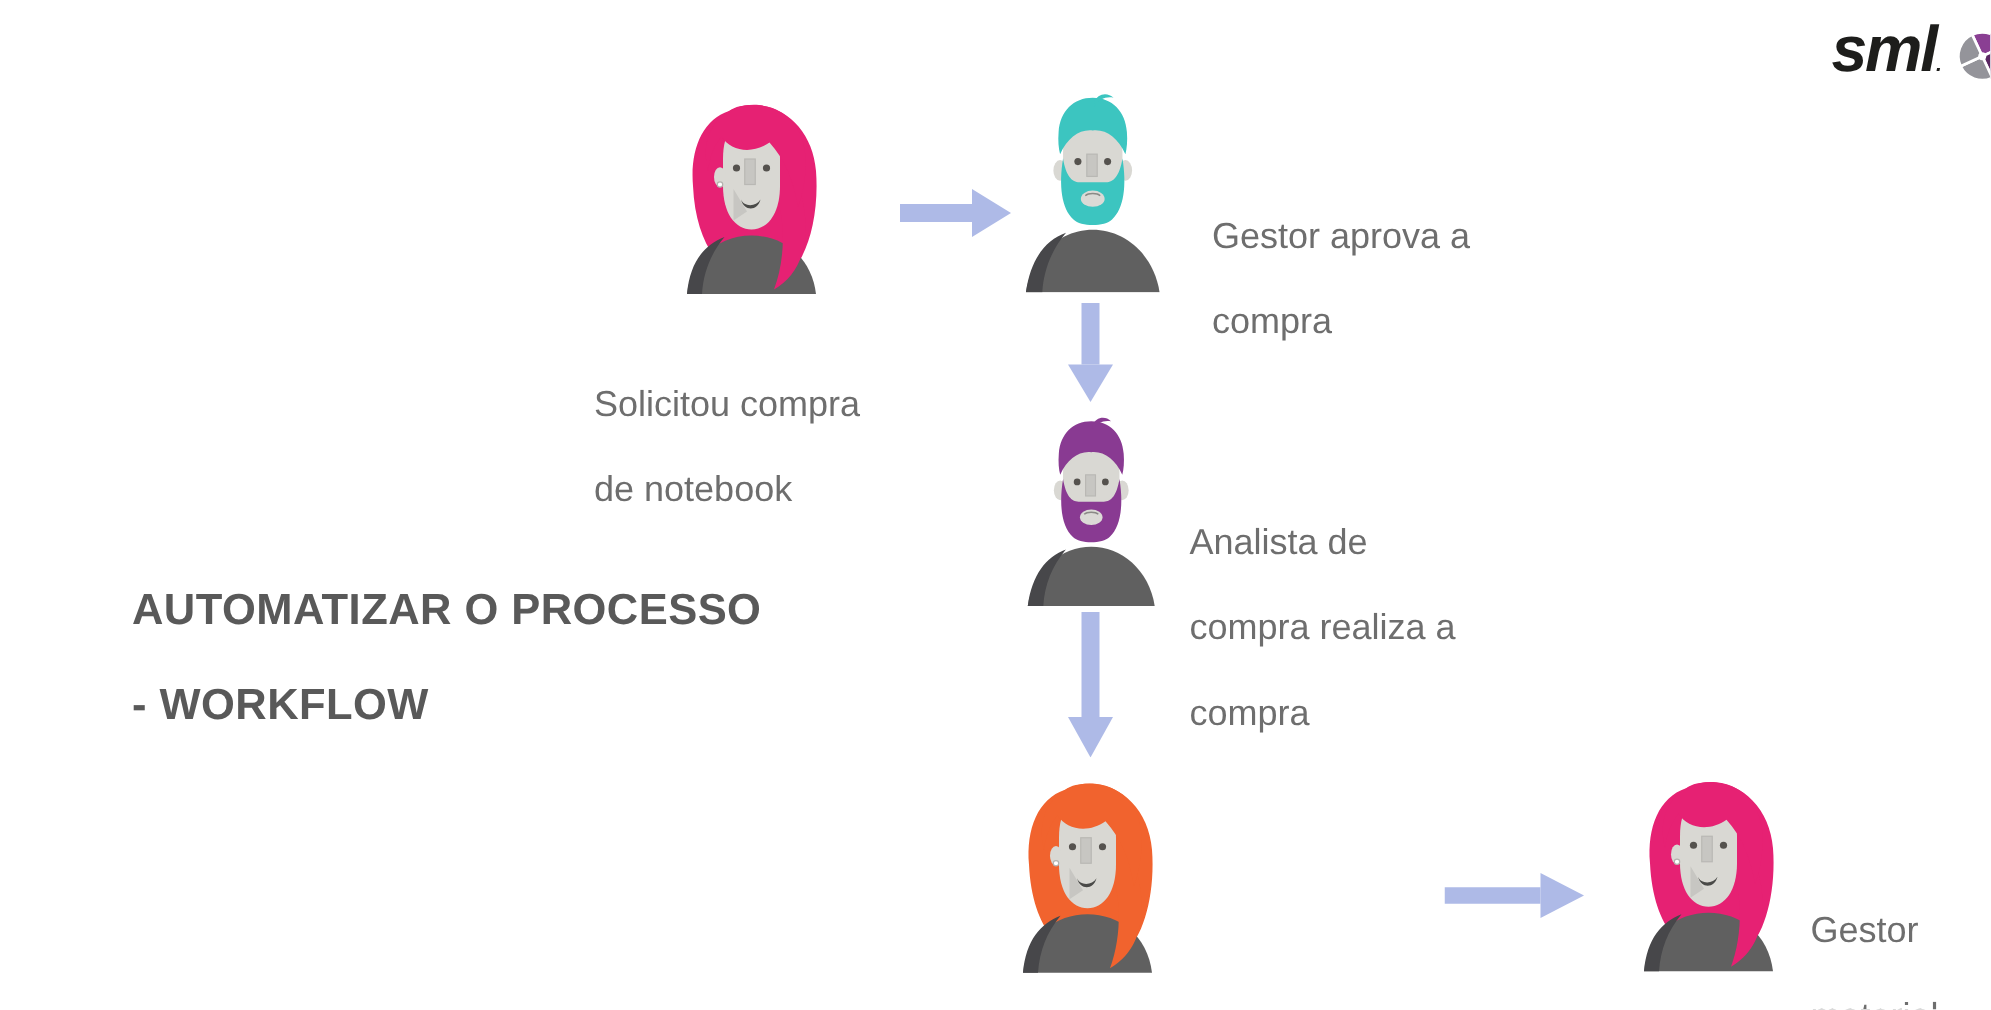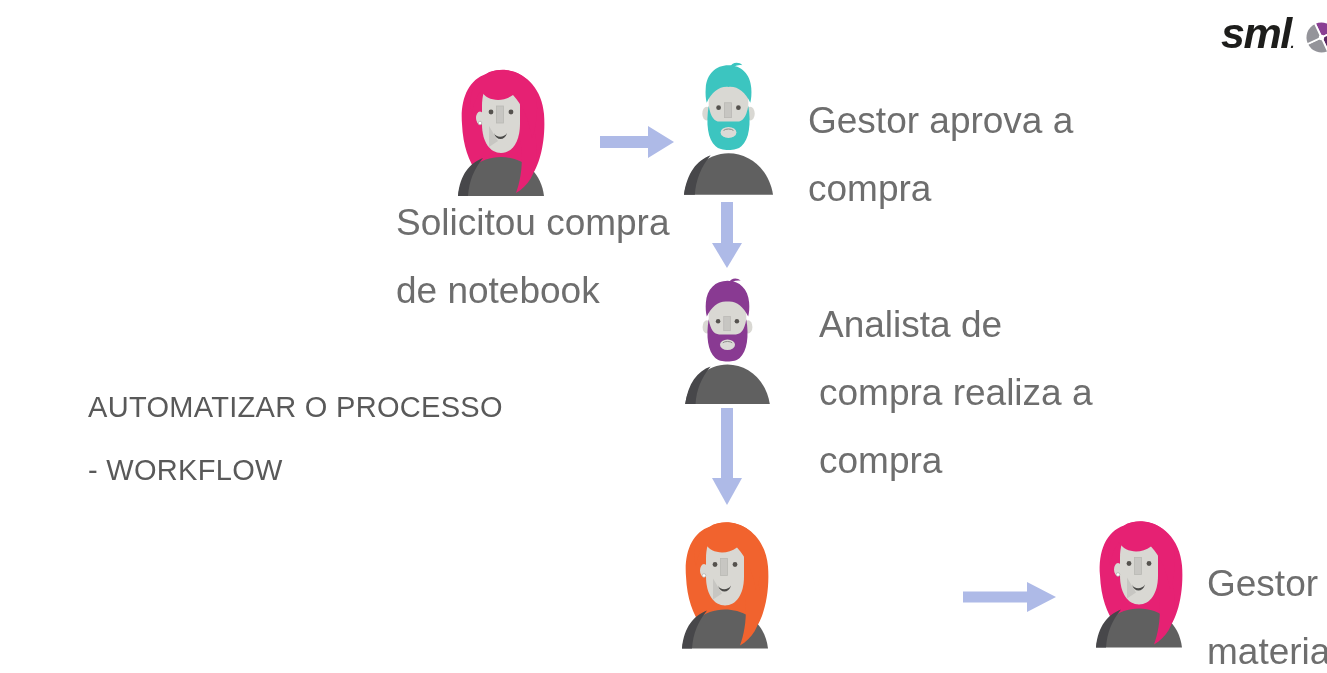--- a/index.html
+++ b/index.html
@@ -10,31 +10,32 @@
     position: relative;
     width: 1327px;
     height: 673px;
     background: #ffffff;
     overflow: hidden;
     padding-left: 12px;
   }
 
   .step-label {
     position: absolute;
-    font-size: 37px;
-    line-height: 68px;
+    font-size: 24px;
+    line-height: 57px;
     color: var(--label-color, #6e6e6e);
     white-space: pre-line;
+    margin-top: 42px;
   }
 
   .heading-line {
     position: absolute;
     left: 88px;
     font-size: 29px;
-    font-weight: normal;
+    font-weight: bold;
     letter-spacing: 0.3px;
     color: var(--heading-color, #595959);
   }
 
   .arrow {
     position: absolute;
     color: var(--arrow-color, #aebae7);
   }
   .arrow svg { display: block; }
 
@@ -93,21 +94,21 @@
       <ellipse fill="#d9d8d3" cx="28" cy="56" rx="4" ry="6.5"></ellipse>
       <circle fill="#ffffff" stroke="#b3b2ae" stroke-width="0.8" cx="28" cy="61" r="1.8"></circle>
       <path fill="#c7c6c2" d="M37 64 L46 79 L37 85 Z"></path>
       <circle fill="#55524e" cx="39" cy="50" r="2.4"></circle>
       <circle fill="#55524e" cx="59" cy="50" r="2.4"></circle>
       <rect fill="#c7c6c2" stroke="#b9b8b4" stroke-width="0.8" x="44.5" y="44" width="7" height="17"></rect>
       <path fill="#4a4a48" d="M42 71 C44 76 52 76 55 71 C53 79 44 79 42 71 Z"></path>
       <path fill="#e62173" d="M20 52 C13 24 32 6 54 8 C74 10 86 26 85 48 C85 58 83 68 80 76 C77 58 71 44 61 33 C50 41 35 39 29 29 C24 35 21 43 20 52 Z"></path>
     </svg>
     </div>
-  <div class="step-label" style="left:396px; top:189px">Solicitou compra
+  <div class="step-label" style="left:396px; top:199px">Solicitou compra
 de notebook</div>
 
   <div class="arrow" style="left:600px; top:126px">
     <svg width="74" height="32" viewBox="0 0 74 32">
       <rect x="0" y="10" width="48" height="12" fill="currentColor"></rect>
       <polygon points="48,0 74,16 48,32" fill="currentColor"></polygon>
     </svg>
   </div>
 
   <div class="avatar" style="left:680px; top:62px; width:97px; height:133px">
@@ -147,21 +148,21 @@
     <circle fill="#55524e" cx="39" cy="46" r="2.4"></circle>
     <circle fill="#55524e" cx="59" cy="46" r="2.4"></circle>
     <rect fill="#c7c6c2" stroke="#b9b8b4" stroke-width="0.8" x="45" y="41" width="7" height="15"></rect>
     <path fill="#893a92" d="M49 3 C36 3 27 12 26 26 C25.5 32 26 37 27 41 C32 30 40 24 49 25 C58 24 66 30 71 41 C72 37 72.5 32 72 26 C71 12 62 3 49 3 Z"></path>
     <path fill="#893a92" d="M50 6 C52 0 59 -1 63 3 C58 2 53 4 50 9 Z"></path>
     <path fill="#893a92" d="M29 44 C26 62 28 78 36 85 C41 90 57 90 62 85 C70 78 72 62 69 44 C67 56 63 60 58 60 L40 60 C35 60 31 56 29 44 Z"></path>
     <ellipse fill="#dbdad6" cx="49" cy="71" rx="8" ry="5.5"></ellipse>
     <path d="M44 69 C46 67 52 67 54 69" stroke="#8a8a86" fill="none" stroke-width="1"></path>
   </svg>
     </div>
-  <div class="step-label" style="left:819px; top:291px">Analista de
+  <div class="step-label" style="left:793px; top:291px">Analista de
 compra realiza a
 compra</div>
 
   <div class="arrow" style="left:712px; top:408px">
     <svg width="30" height="97" viewBox="0 0 30 97">
       <rect x="9" y="0" width="12" height="70" fill="currentColor"></rect>
       <polygon points="0,70 15,97 30,70" fill="currentColor"></polygon>
     </svg>
   </div>
 

